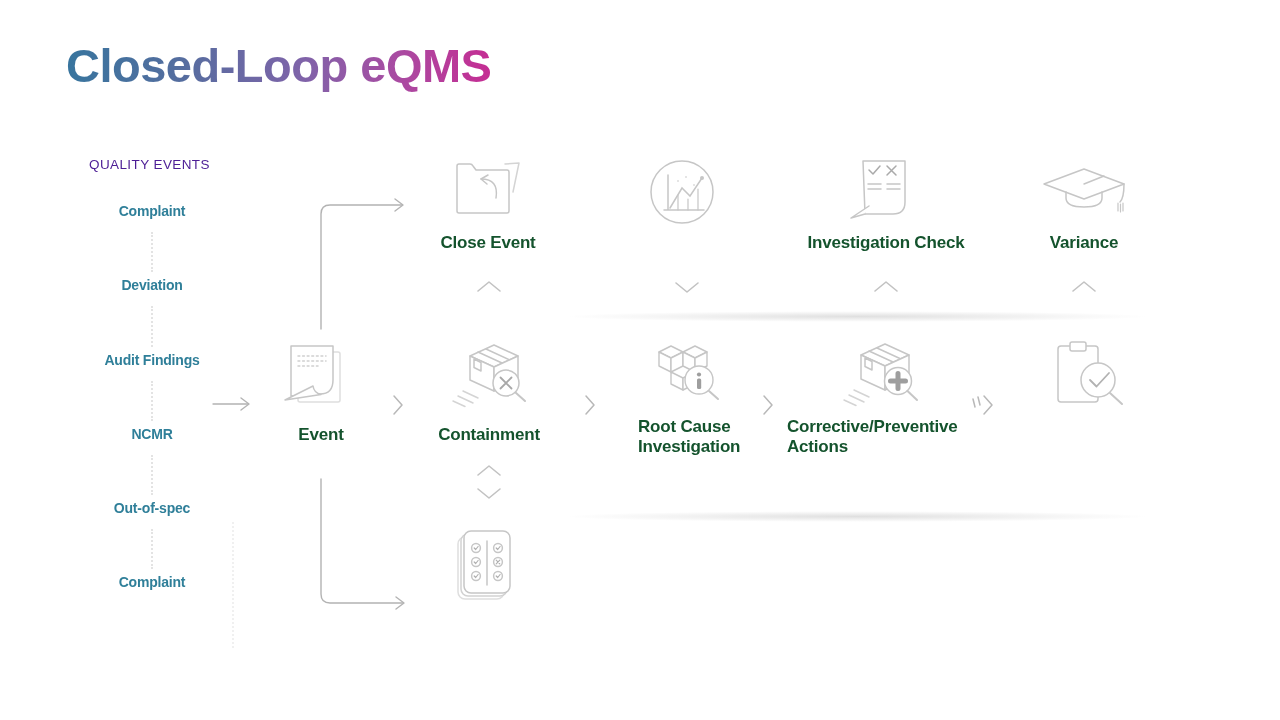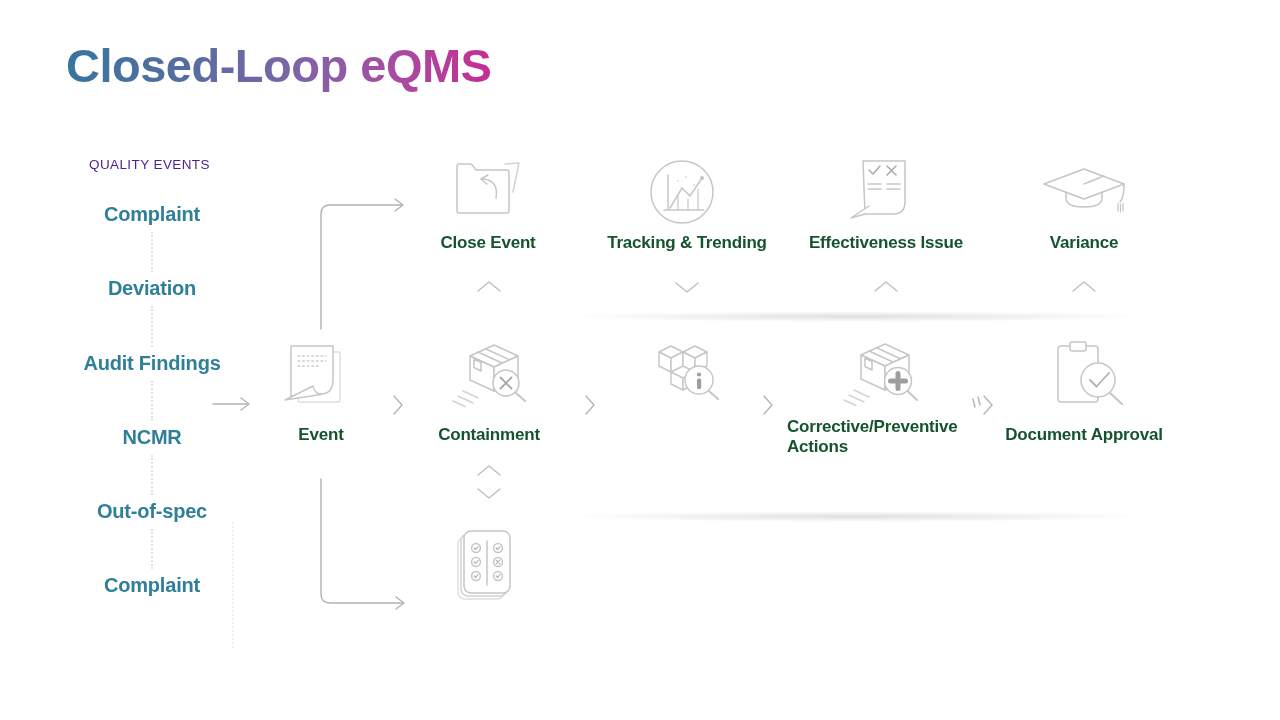--- a/index.html
+++ b/index.html
@@ -14,21 +14,21 @@
     -webkit-background-clip:text;background-clip:text;
     -webkit-text-fill-color:transparent;color:transparent;
     white-space:nowrap;
   }
   .qe-heading{
     position:absolute;left:89px;top:157px;
     font-size:13.5px;letter-spacing:0.4px;color:#4c1d95;white-space:nowrap;
   }
   .qe-item{
     position:absolute;left:62px;width:180px;text-align:center;
-    font-size:20px;font-weight:bold;color:#2f7f99;letter-spacing:-0.2px;
+    font-size:14px;font-weight:bold;color:#2f7f99;letter-spacing:-0.2px;
   }
   .qe-dots{position:absolute;left:151px;width:0;border-left:2px dotted #e3e3e3;}
   .qe-dots-faint{position:absolute;left:232px;top:522px;height:126px;width:0;border-left:2px dotted #f0f0f0;}
   .lbl{
     position:absolute;font-size:17px;font-weight:bold;color:#14532d;
     letter-spacing:-0.2px;line-height:20px;
   }
   .center{text-align:center;}
   .lbl span{display:block;}
   .icon{position:absolute;}
@@ -94,32 +94,31 @@
       <path d="M30,52 V37 M40,52 V41 M50,52 V31" stroke-width="1.2"></path>
       <path d="M22,50 L34,30 L42,38 L54,20"></path>
       <circle cx="54" cy="20" r="2" fill="#c6c6c6" stroke="none"></circle>
       <g fill="#dddddd" stroke="none">
         <circle cx="30" cy="23" r="1"></circle>
           <circle cx="38" cy="19" r="1"></circle>
           <circle cx="46" cy="27" r="1"></circle>
       </g>
     </g>
   </svg>
-  <div class="lbl center" style="left:592px;top:233px;width:190px">Tracking &amp; Trending</div>
 
   <svg class="icon" style="left:849px;top:158px" width="70" height="64" viewBox="0 0 70 64">
     <g fill="none" stroke="#c6c6c6" stroke-width="1.5" stroke-linejoin="round" stroke-linecap="round">
       <path d="M14,3 H56 V44 Q56,56 44,56 H16 Z" fill="#ffffff"></path>
       <path d="M16,56 L2,60 L20,48" fill="#ffffff"></path>
       <path d="M20,12 l4,4 l7,-8" stroke="#aaaaaa"></path>
       <path d="M38,8 l9,9 M47,8 l-9,9" stroke="#aaaaaa"></path>
       <path d="M19,26 h13 M19,31 h13 M38,26 h13 M38,31 h13"></path>
     </g>
   </svg>
-  <div class="lbl center" style="left:791px;top:233px;width:190px">Effectiveness Issue</div>
+  <div class="lbl center" style="left:791px;top:233px;width:190px">Investigation Check</div>
 
   <svg class="icon" style="left:1040px;top:166px" width="88" height="54" viewBox="0 0 88 54">
     <g fill="none" stroke="#c6c6c6" stroke-width="1.5" stroke-linejoin="round" stroke-linecap="round">
       <polygon points="44,3 84,18 44,33 4,18" fill="#ffffff"></polygon>
       <path d="M44,18 L64,10"></path>
       <path d="M26,26 v6 q0,9 18,9 q18,0 18,-9 v-6"></path>
       <path d="M84,18 q0,14 -4,18"></path>
       <path d="M78,37 v8 M80.5,38 v8 M83,37 v8" stroke-width="1.2"></path>
     </g>
   </svg>
@@ -149,20 +148,24 @@
       <polygon points="40,12 40,26 52,32 52,18"></polygon>
       <polygon points="64,12 64,26 52,32 52,18"></polygon>
       <polygon points="28,32 28,44 40,50 40,38"></polygon>
       <polygon points="52,32 52,44 40,50 40,38"></polygon>
       <circle cx="56" cy="40" r="14"></circle>
       <circle cx="56" cy="34.5" r="2.1" fill="#9e9e9e" stroke="none"></circle>
       <rect x="54" y="38.5" width="4.2" height="10.5" rx="1.5" fill="#9e9e9e" stroke="none"></rect>
       <path d="M66,51 L75,59" fill="none" stroke-width="2"></path>
     </g>
   </svg>
+  <div class="lbl" style="left:638px;top:417px">
+    <span>Root Cause</span>
+    <span>Investigation</span>
+  </div>
 
   <svg class="icon" style="left:841px;top:340px" width="78" height="70" viewBox="0 0 78 70">
     <g fill="#ffffff" stroke="#c6c6c6" stroke-width="1.5" stroke-linejoin="round" stroke-linecap="round">
       <polygon points="20,15 44,4 68,15 44,26"></polygon>
       <path d="M28,11 L52,22 M36,8 L60,19" fill="none"></path>
       <polygon points="20,15 20,39 44,50 44,26"></polygon>
       <polygon points="68,15 68,39 44,50 44,26"></polygon>
       <polygon points="24,18 31,21.5 31,30 24,26.5"></polygon>
       <path d="M13,50 l15,7 M8,55 l15,7 M3,60 l12,5.5" fill="none" stroke="#d4d4d4"></path>
       <circle cx="57" cy="41" r="13.5"></circle>
@@ -177,21 +180,20 @@
 
   <svg class="icon" style="left:1044px;top:340px" width="80" height="68" viewBox="0 0 80 68">
     <g fill="#ffffff" stroke="#c6c6c6" stroke-width="1.5" stroke-linejoin="round" stroke-linecap="round">
       <rect x="14" y="6" width="40" height="56" rx="3"></rect>
       <rect x="26" y="2" width="16" height="9" rx="2"></rect>
       <circle cx="54" cy="40" r="17"></circle>
       <path d="M46,40 l6.5,6.5 L65,33" fill="none" stroke="#b2b2b2" stroke-width="1.8"></path>
       <path d="M66,53 L78,64" fill="none" stroke-width="2"></path>
     </g>
   </svg>
-  <div class="lbl center" style="left:989px;top:425px;width:190px">Document Approval</div>
 
   <svg class="icon" style="left:446px;top:528px" width="80" height="76" viewBox="0 0 80 76">
     <g fill="#ffffff" stroke="#c6c6c6" stroke-width="1.5" stroke-linejoin="round" stroke-linecap="round">
       <rect x="12" y="9" width="46" height="62" rx="7" stroke="#dedede"></rect>
       <rect x="15" y="6" width="46" height="62" rx="7" stroke="#d2d2d2"></rect>
       <rect x="18" y="3" width="46" height="62" rx="7"></rect>
       <path d="M41,13 V57" fill="none"></path>
       <g fill="none">
         <circle cx="30" cy="20" r="4.4"></circle>
           <circle cx="52" cy="20" r="4.4"></circle>

